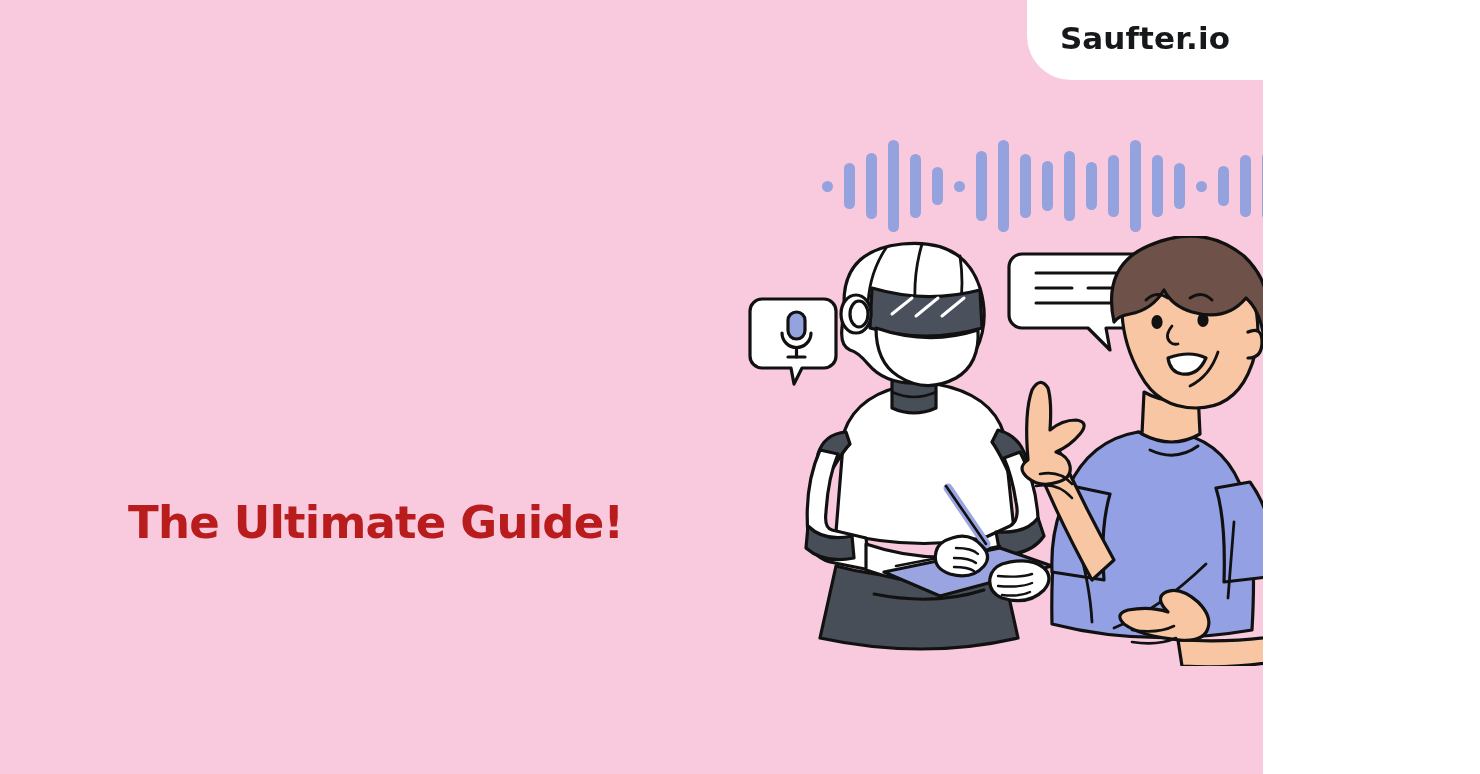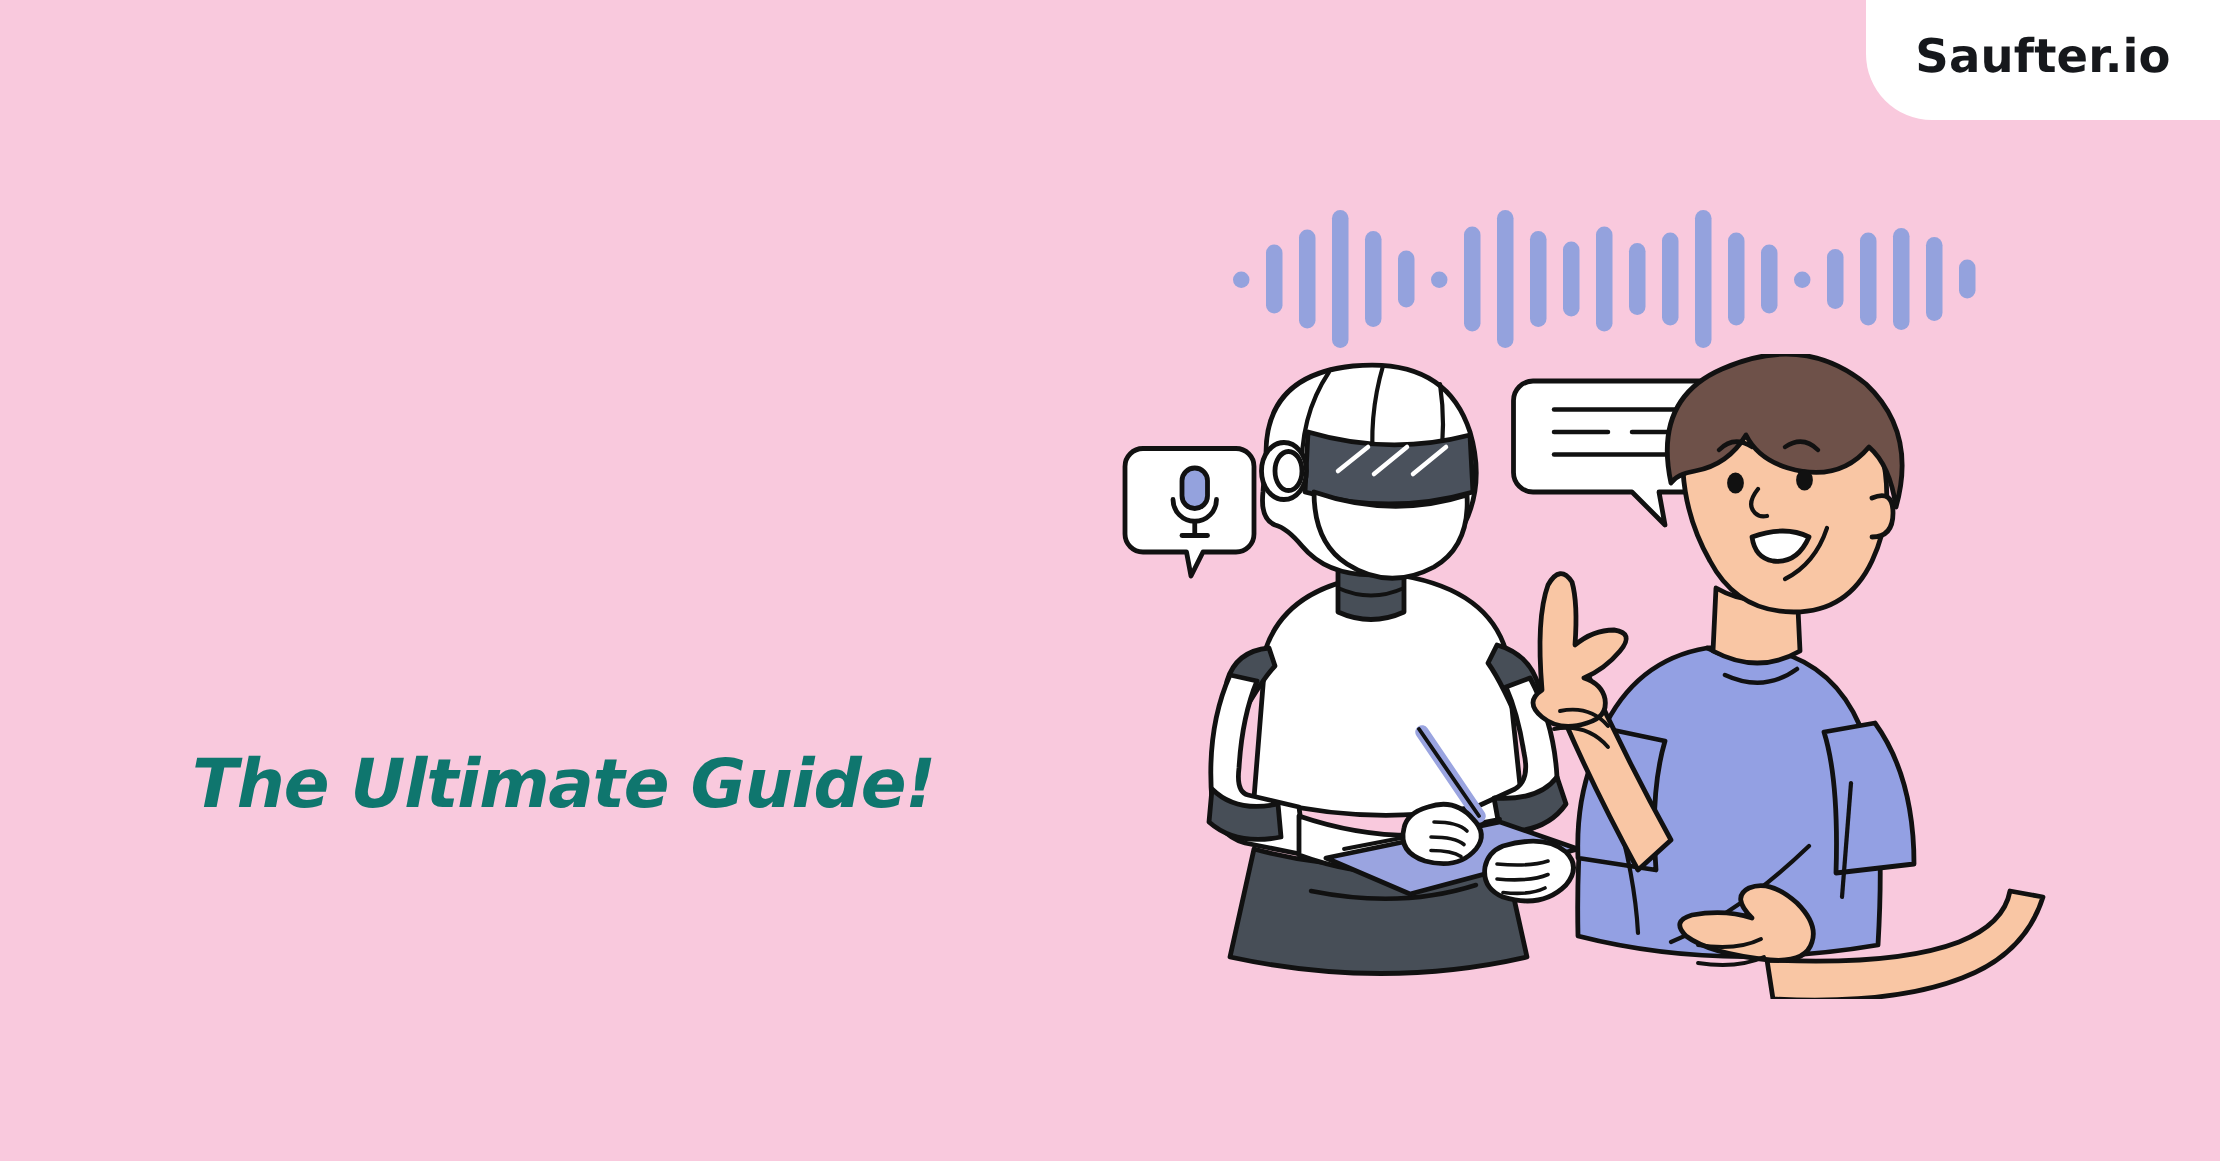--- a/index.html
+++ b/index.html
@@ -7,21 +7,21 @@
     padding: 0;
   }
   body {
     width: 1480px;
     height: 774px;
     overflow: hidden;
     font-family: "Liberation Sans", sans-serif;
   }
   #banner {
     position: relative;
-    width: 1480px;
+    width: 1263px;
     height: 774px;
     background: #f9c9dd;
     overflow: hidden;
   }
 
   
   #logo-badge {
     position: absolute;
     top: 0;
     right: 0;
@@ -92,21 +92,21 @@
 </head>
 <body>
 
 <div id="banner" style="background: rgb(249, 201, 221);">
 
   <div id="logo-badge" style="background: rgb(255, 255, 255);">
     <span id="logo-text" style="color: rgb(22, 24, 28);">Saufter.io</span>
   </div>
 
   <div id="headline">
-    <span class="line" style="color: #0f766e; font-style: italic;">The Ultimate Guide!</span>
+    <span class="line" style="color: #b91c1c;">The Ultimate Guide!</span>
   </div>
 
   <div id="waveform">
       <div class="bar" style="left: 0px; width: 11px; height: 11px; top: 40.5px; background: rgb(148, 162, 221);"></div>
       <div class="bar" style="left: 22px; width: 11px; height: 46px; top: 23px; background: rgb(148, 162, 221);"></div>
       <div class="bar" style="left: 44px; width: 11px; height: 66px; top: 13px; background: rgb(148, 162, 221);"></div>
       <div class="bar" style="left: 66px; width: 11px; height: 92px; top: 0px; background: rgb(148, 162, 221);"></div>
       <div class="bar" style="left: 88px; width: 11px; height: 64px; top: 14px; background: rgb(148, 162, 221);"></div>
       <div class="bar" style="left: 110px; width: 11px; height: 38px; top: 27px; background: rgb(148, 162, 221);"></div>
       <div class="bar" style="left: 132px; width: 11px; height: 11px; top: 40.5px; background: rgb(148, 162, 221);"></div>

